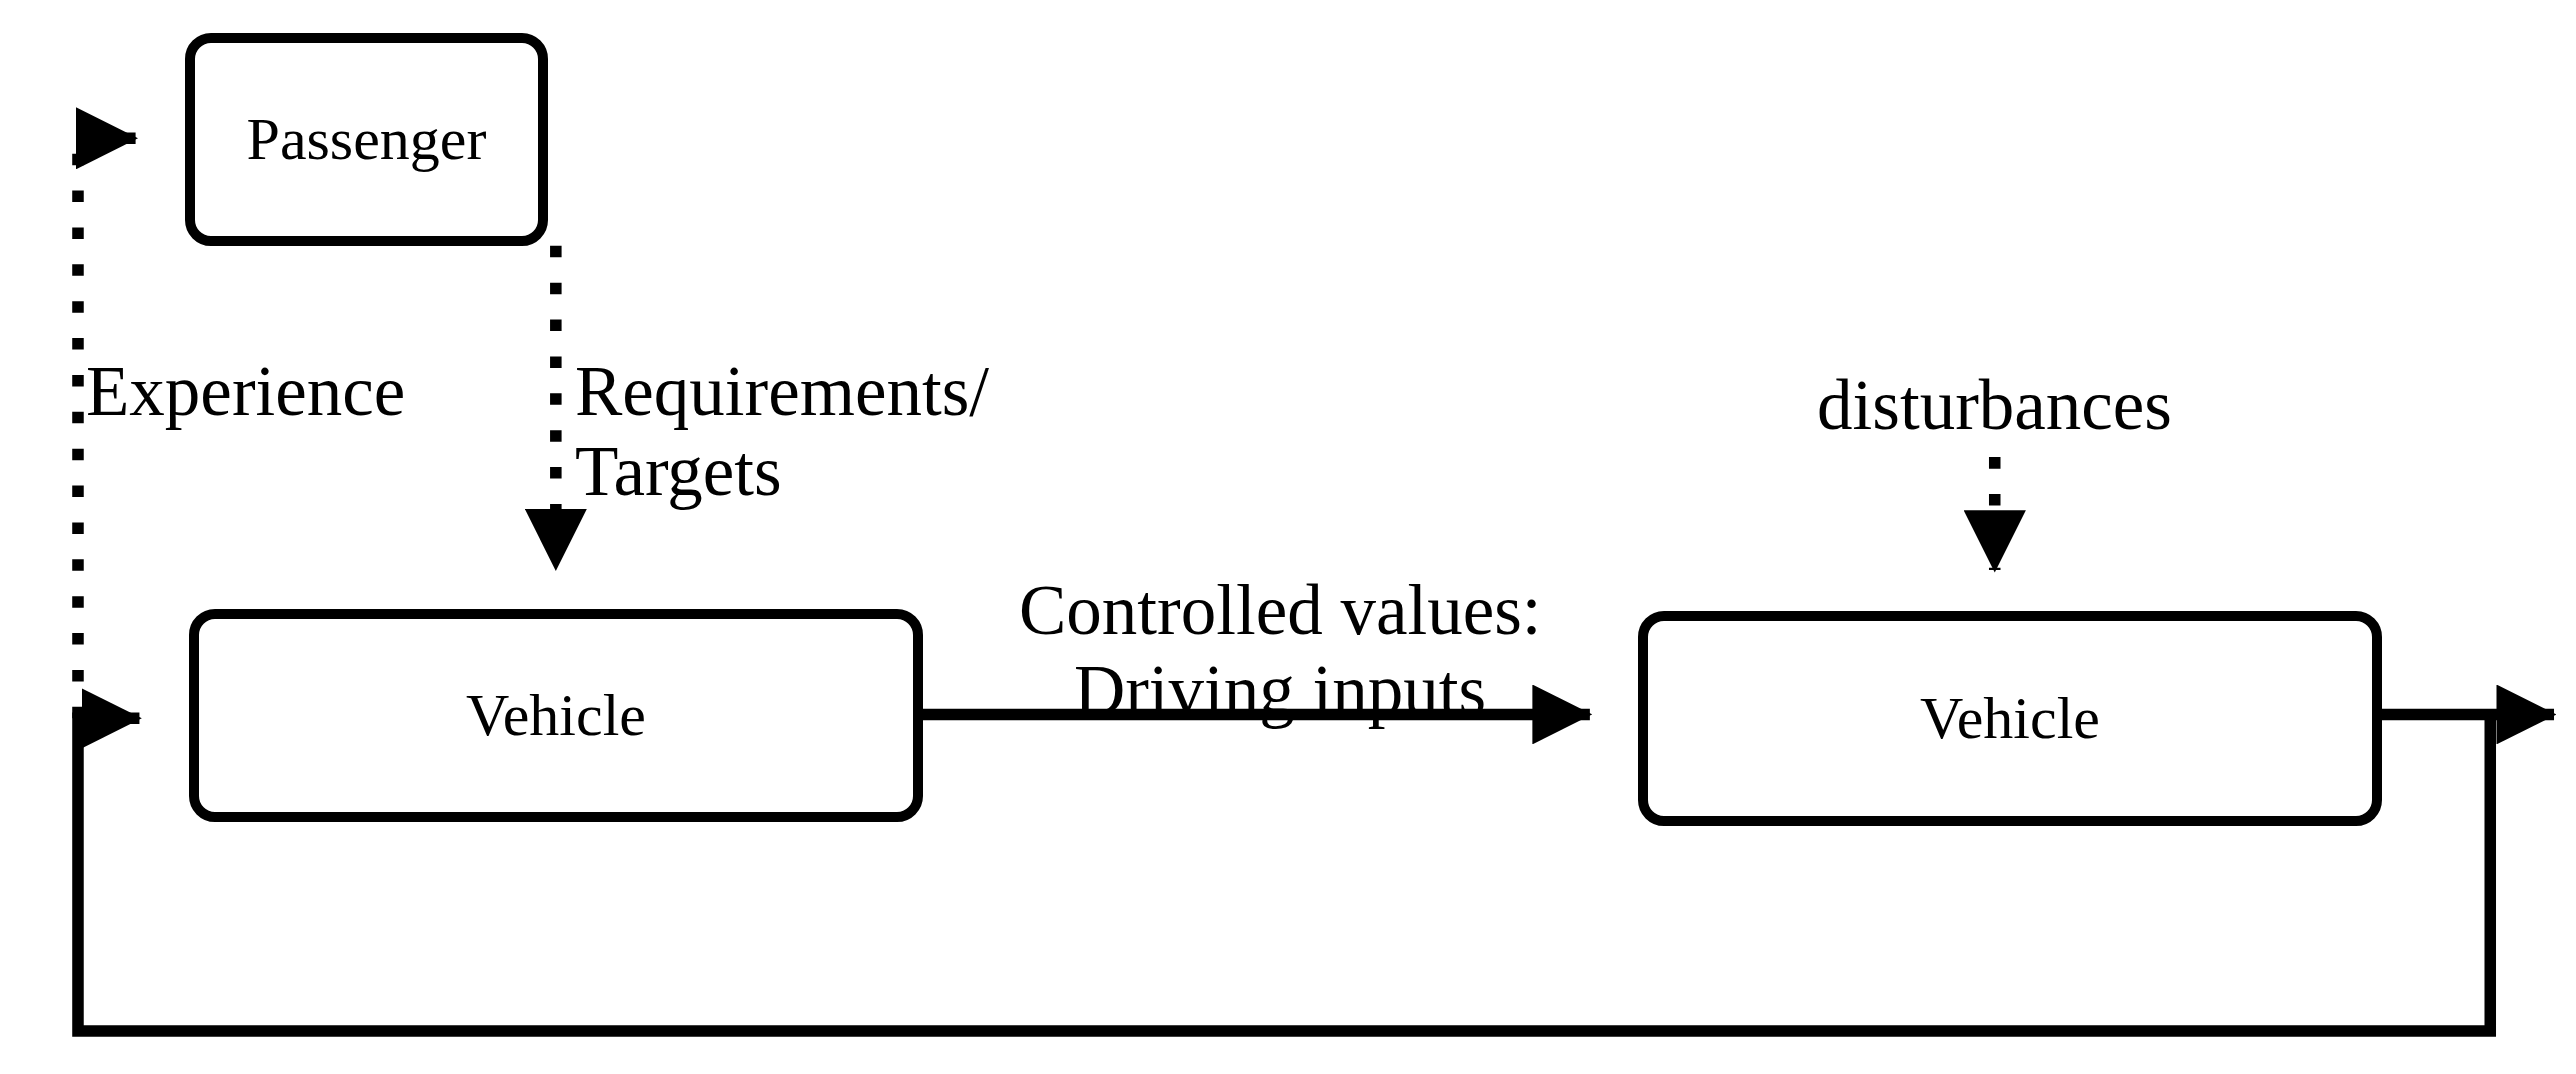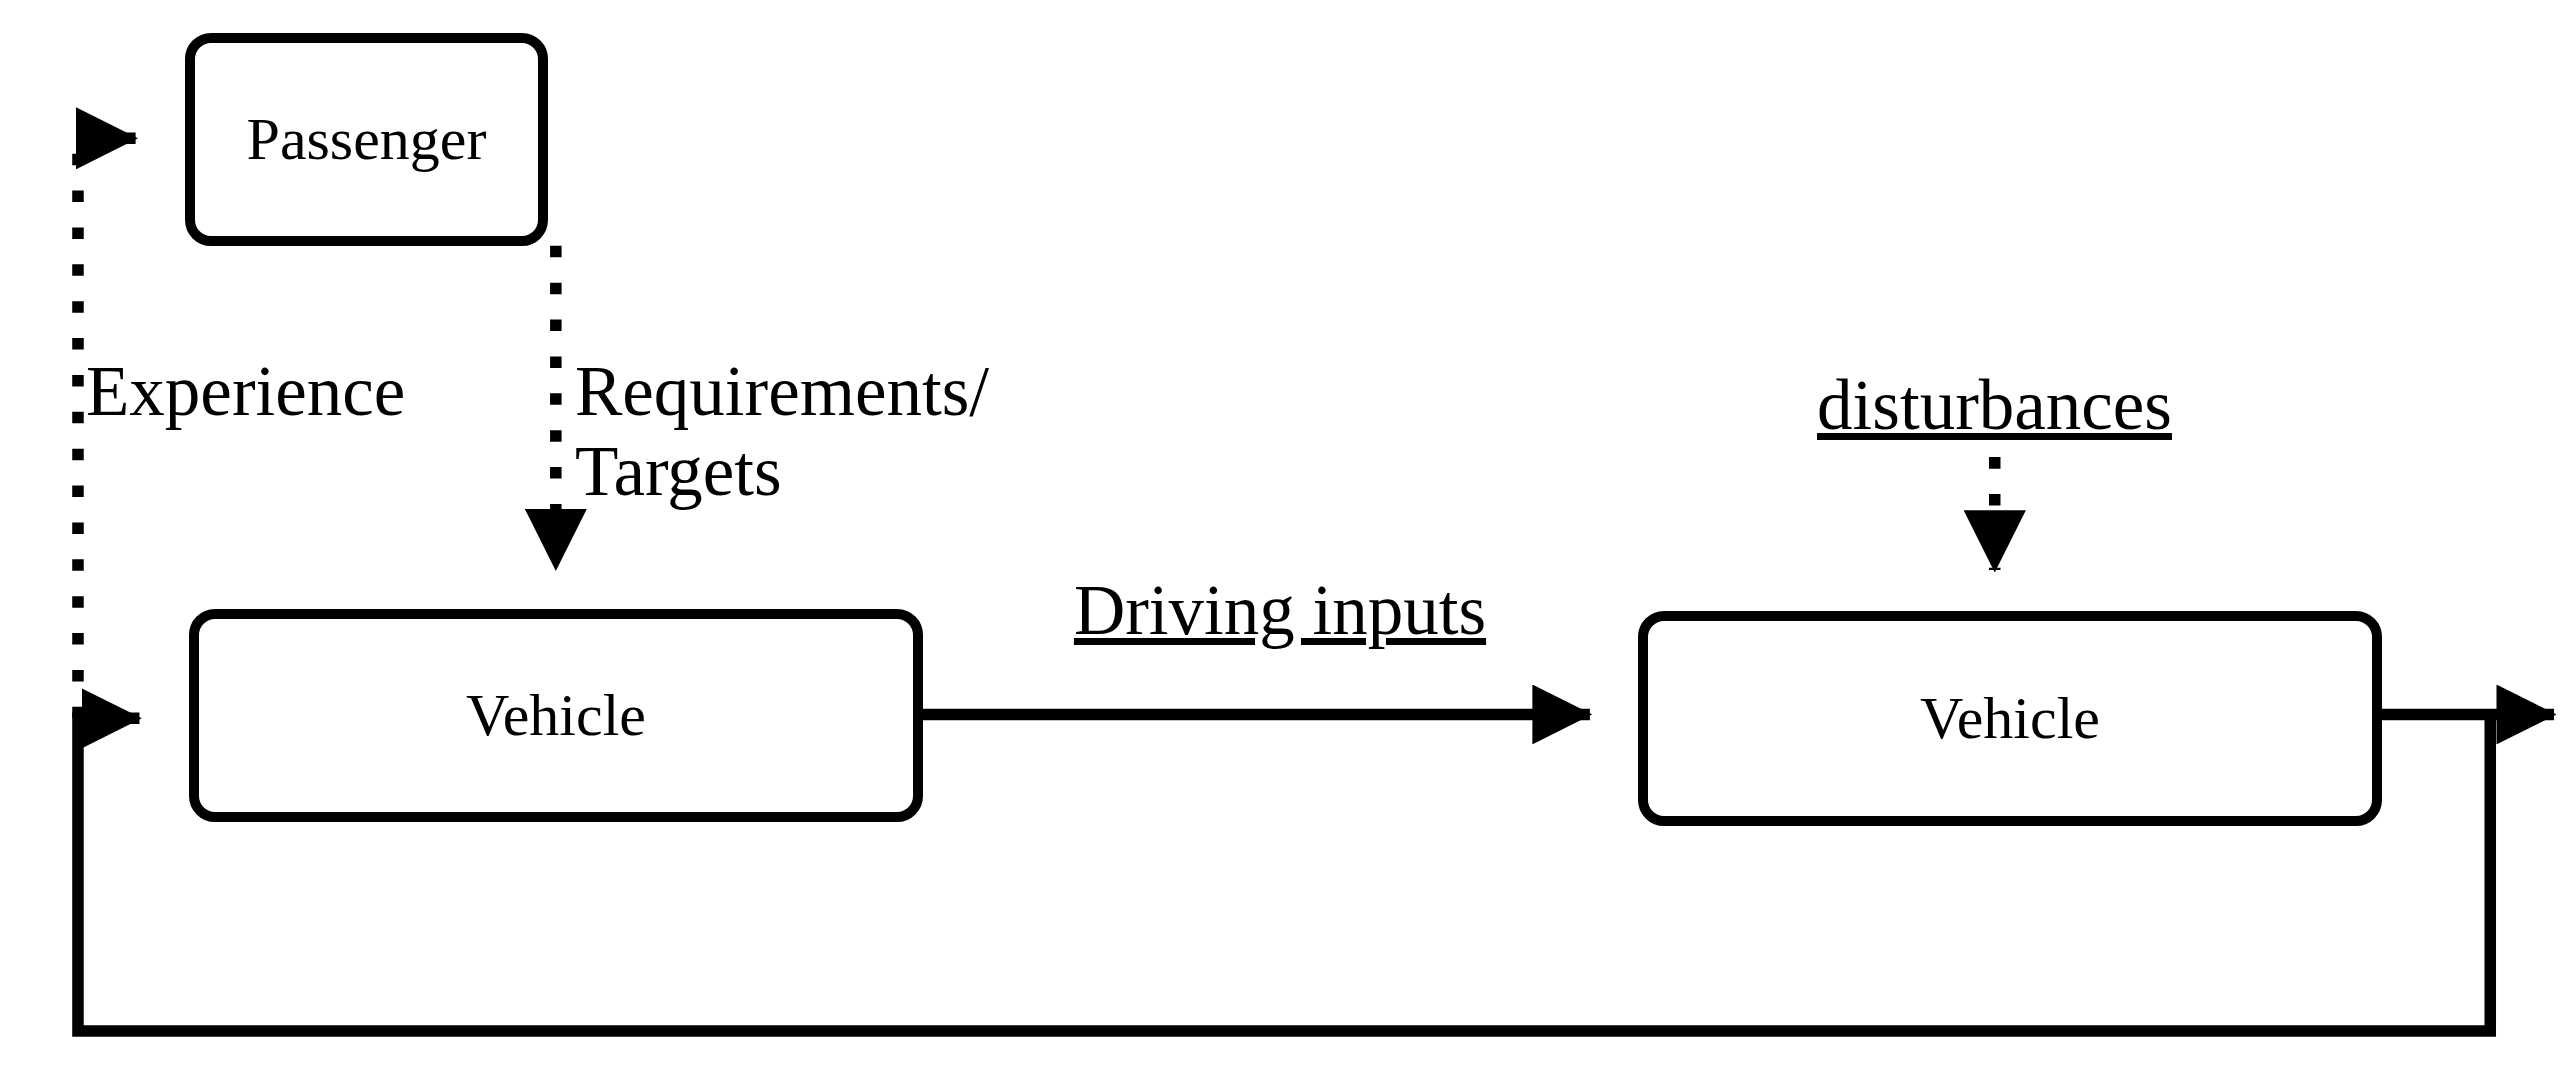--- a/index.html
+++ b/index.html
@@ -40,21 +40,21 @@
   .node-line { display: block; white-space: nowrap; }
   .edge-label {
     position: absolute;
     color: #000000;
     font-size: 71px;
     line-height: 1.12;
     white-space: nowrap;
     z-index: 6;
     background: transparent;
   }
-  .edge-label.center { text-align: center; text-decoration: underline; }
+  .edge-label.center { text-align: center; }
   .edge-label.left { text-align: left; }
   .lbl-line { display: block; }
 </style>
 </head>
 <body>
 
 <div id="stage">
 
   <svg width="2576" height="1074" viewBox="0 0 3353 1398" aria-hidden="true">
     <defs>
@@ -110,18 +110,19 @@
   <div class="edge-label left" style="left:547px; top:352px;">
     <span class="lbl-line">Requirements/</span>
     <span class="lbl-line">Targets</span>
   </div>
 
   <div class="edge-label center" style="left:1736px; top:366px; width:461px;">
     <span class="lbl-line">disturbances</span>
   </div>
 
   <div class="edge-label center" style="left:991px; top:571px; width:522px;">
+    <span class="lbl-line">Controlled values:</span>
     <span class="lbl-line">Driving inputs</span>
   </div>
 
 
 </div>
 
 
 </body></html>

